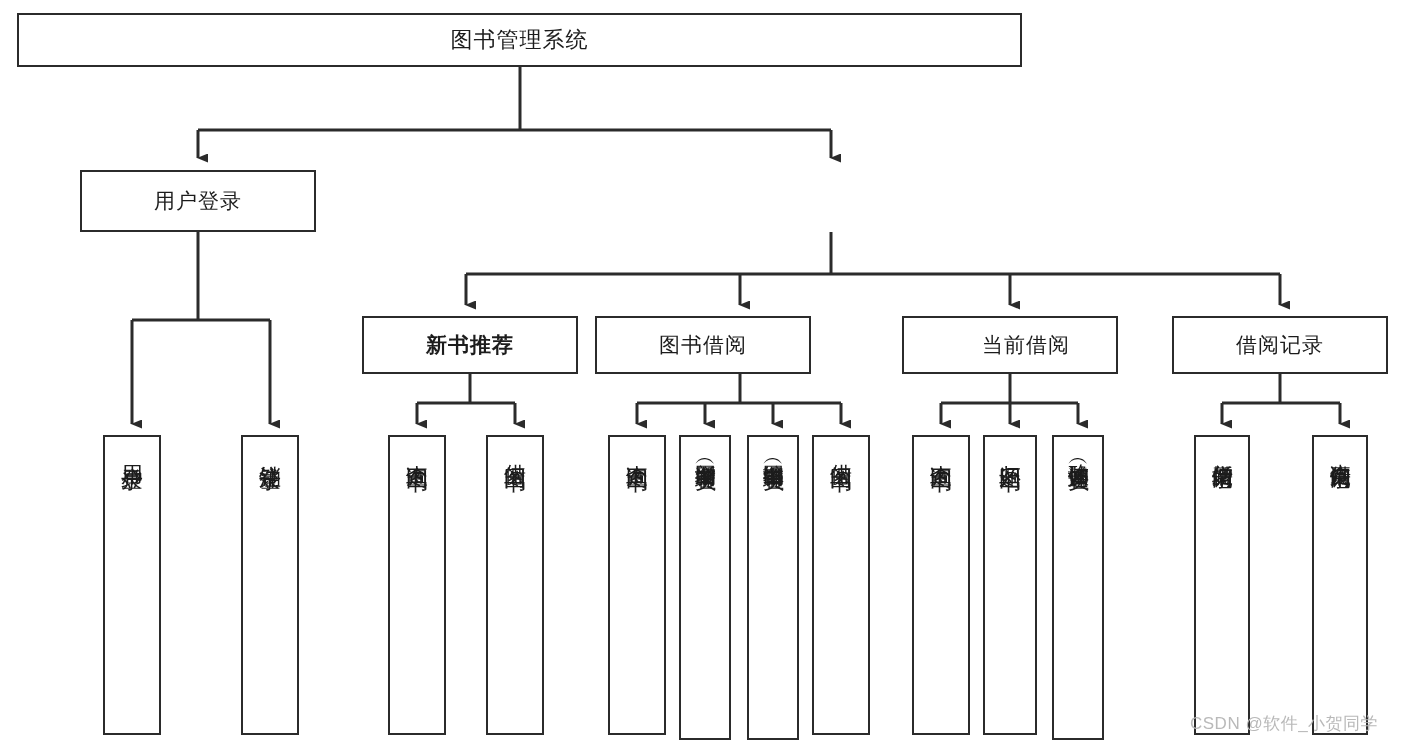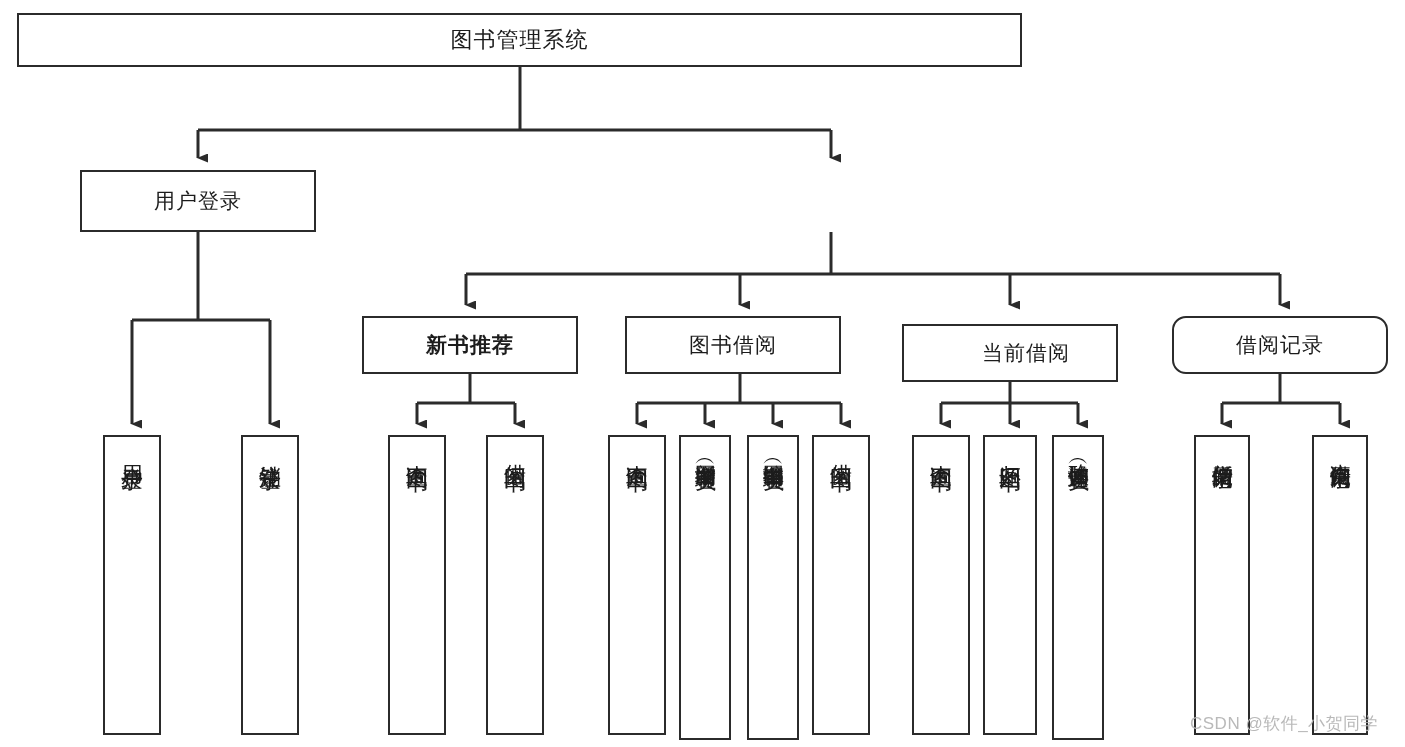--- a/index.html
+++ b/index.html
@@ -133,29 +133,29 @@
 
   <div class="node" style="left:80px; top:170px; width:236px; height:62px;">
     <span class="lbl-h">用户登录</span>
   </div>
 
 
   <div class="node" style="left:362px; top:316px; width:216px; height:58px;font-weight:bold;">
     <span class="lbl-h">新书推荐</span>
   </div>
 
-  <div class="node" style="left:625px; top:316px; width:216px; height:58px;">
+  <div class="node" style="left:595px; top:316px; width:216px; height:58px;">
     <span class="lbl-h">图书借阅</span>
   </div>
 
-  <div class="node" style="left:902px; top:324px; width:216px; height:58px;padding-left:32px;">
+  <div class="node" style="left:902px; top:316px; width:216px; height:58px;padding-left:32px;">
     <span class="lbl-h">当前借阅</span>
   </div>
 
-  <div class="node" style="left:1172px; top:316px; width:216px; height:58px;border-radius:14px;">
+  <div class="node" style="left:1172px; top:316px; width:216px; height:58px;">
     <span class="lbl-h">借阅记录</span>
   </div>
 
   <div class="node leaf" style="left:103px; top:435px; width:58px; height:300px;">
     <span class="lbl-v">用户登录</span>
   </div>
 
   <div class="node leaf" style="left:241px; top:435px; width:58px; height:300px;">
     <span class="lbl-v">注销登录</span>
   </div>

